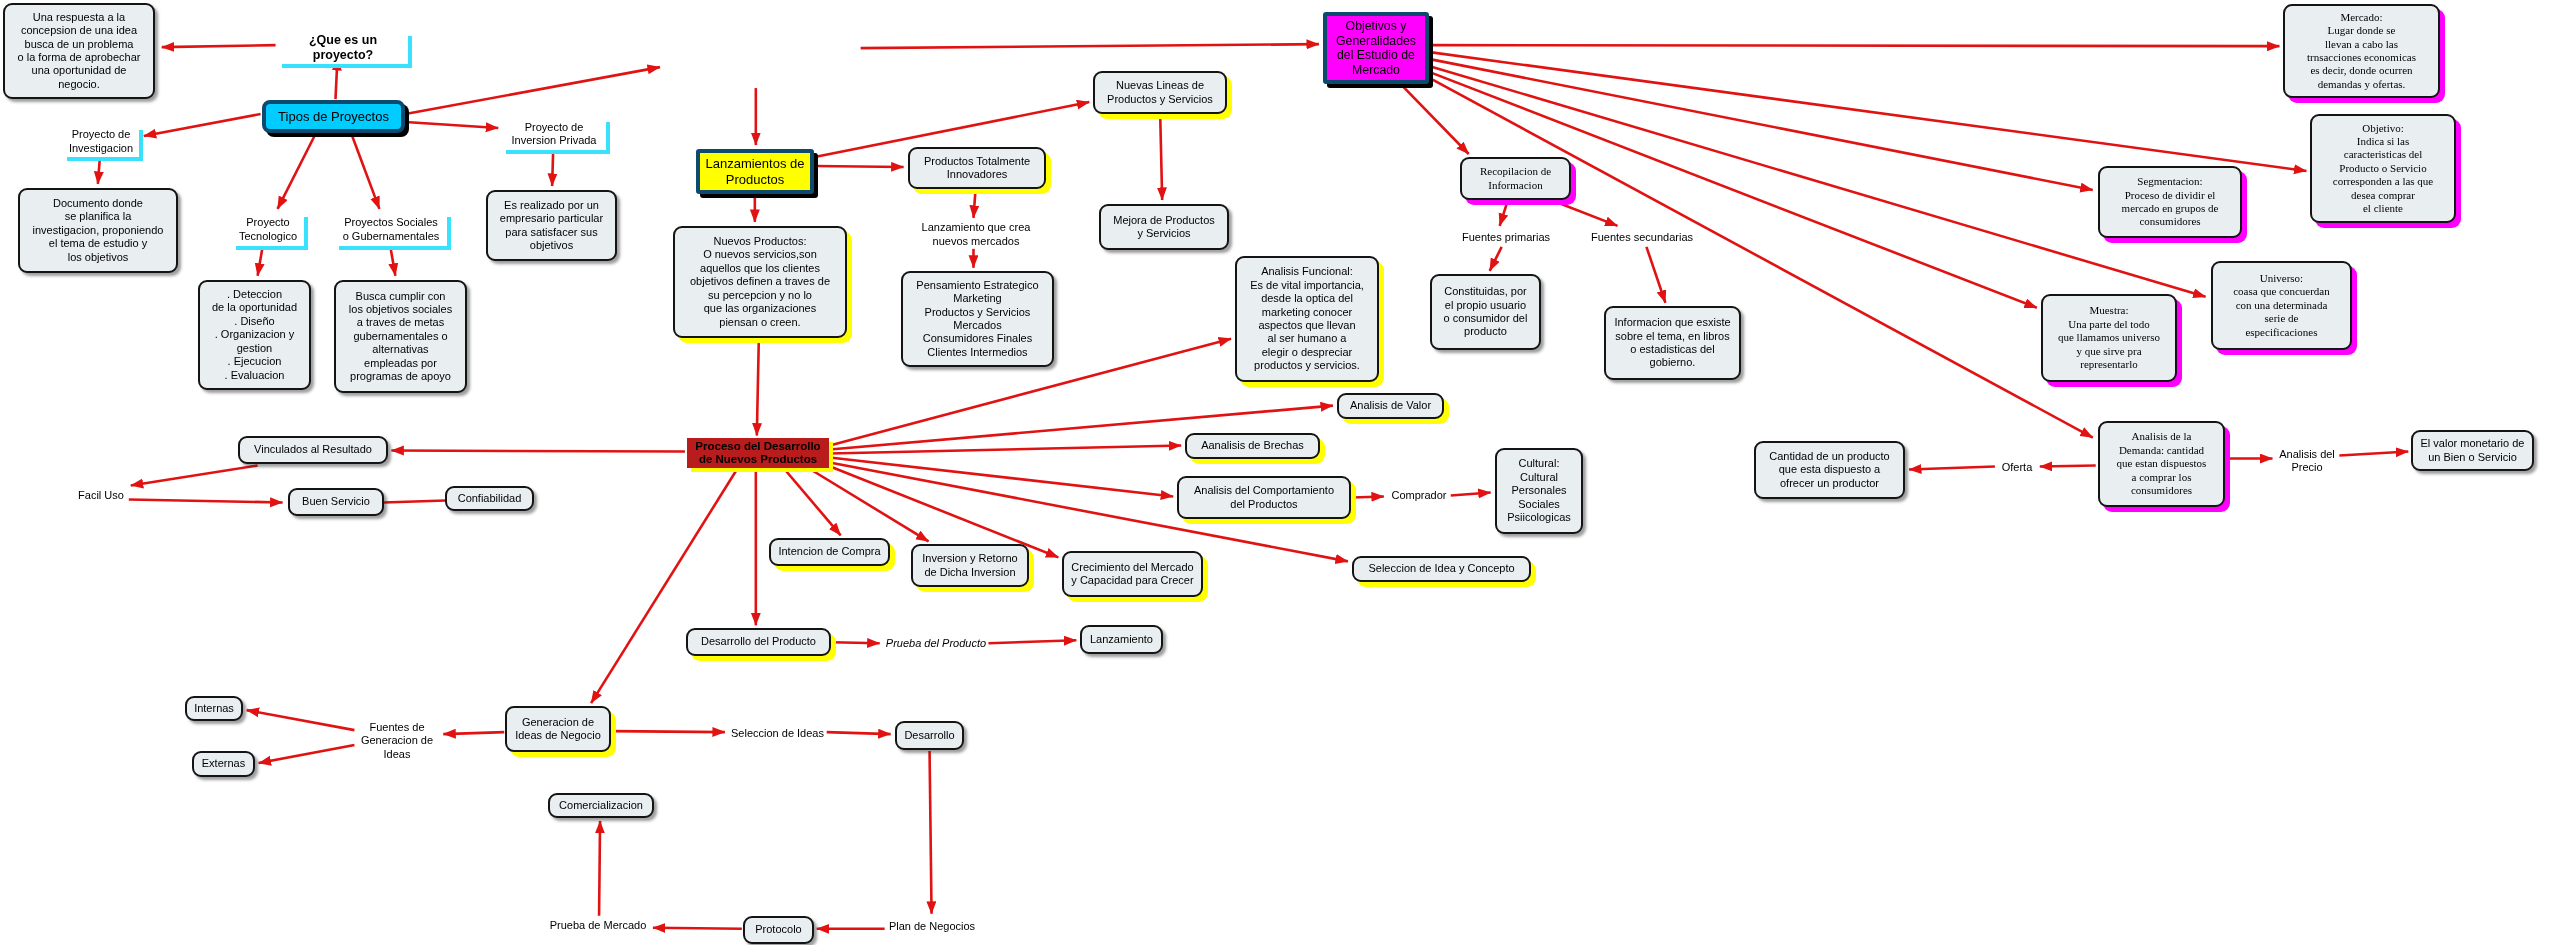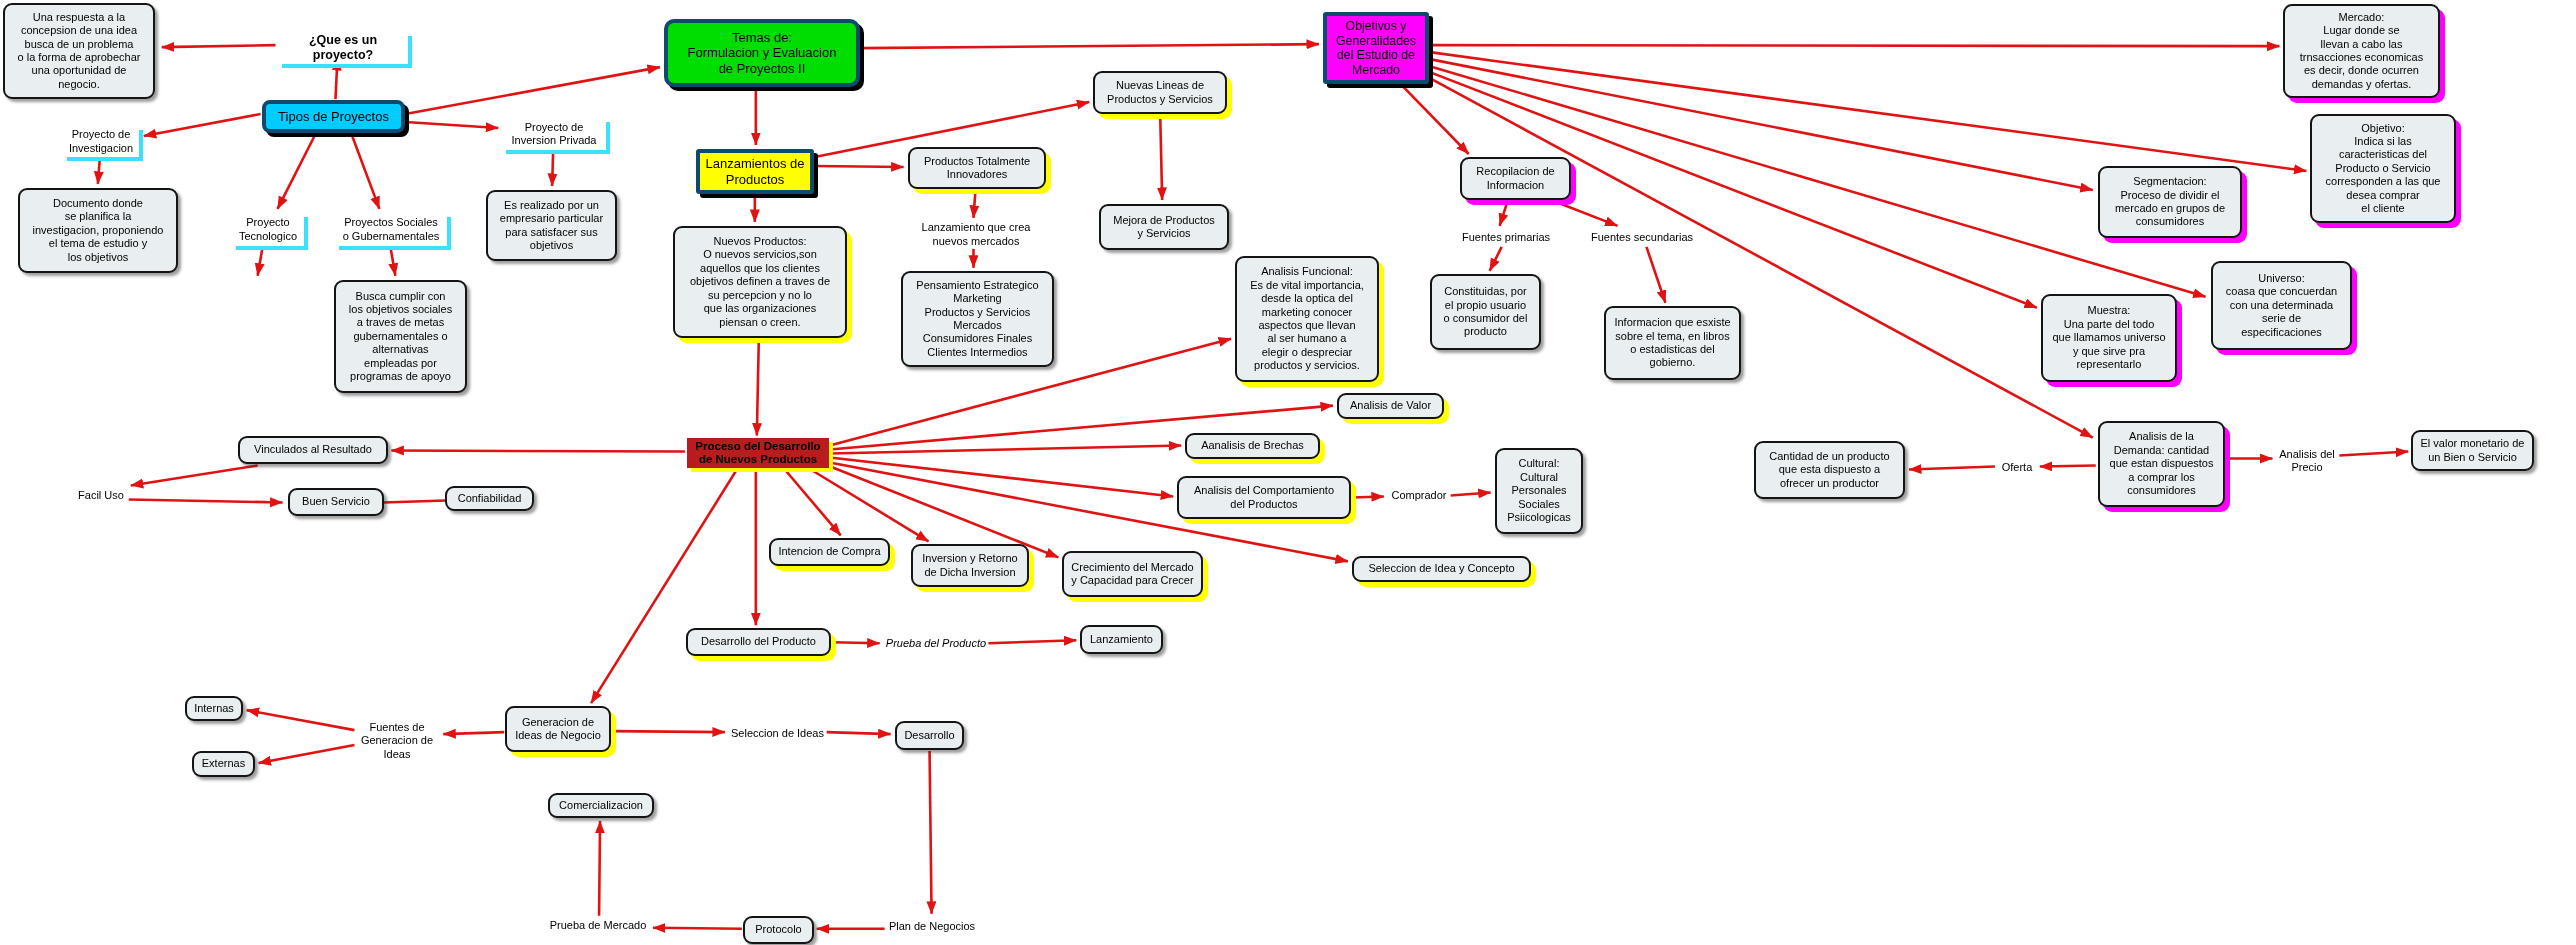--- a/index.html
+++ b/index.html
@@ -19,21 +19,21 @@
     box-sizing:border-box;color:#000;
     font-size:11px;line-height:13.4px;
   }
   .box{
     background:var(--node-fill,#e9eff1);
     border:2px solid #141414;border-radius:9px;
     box-shadow:3px 3px 3px rgba(40,40,40,.45);
     padding:3px 4px;
   }
   .shadow-yellow{box-shadow:5px 5px 0 var(--yellow,#ffff00);}
-  .shadow-magenta{box-shadow:5px 5px 0 var(--magenta,#ff00ff);}
+  .shadow-magenta{box-shadow:5px 5px 0 var(--magenta,#ff00ff);font-family:Liberation Serif, serif;}
   .topic{
     font-weight:normal;border:4px solid #0c4a6e;
     box-shadow:4px 4px 0 #000;padding:3px 5px;
     font-size:13px;line-height:15.5px;
   }
   .topic-cyan{background:var(--cyan,#00ccff);border-radius:8px;}
   .topic-green{background:var(--green,#00dd00);border-radius:10px;}
   .topic-yellow{background:var(--yellow,#ffff00);border-radius:3px;}
   .topic-magenta{background:var(--magenta,#ff00ff);border-radius:3px;font-size:12.3px;line-height:14.5px;}
   .plain-label{background:transparent;}
@@ -132,36 +132,40 @@
 Investigacion</div>
     <div class="node box" style="left: 18px; top: 188px; width: 160px; min-height: 85px;">Documento donde
 se planifica la
 investigacion, proponiendo
 el tema de estudio y
 los objetivos</div>
     <div class="node label-cyan" style="left: 232px; top: 213px; width: 72px; min-height: 33px;">Proyecto
 Tecnologico</div>
     <div class="node label-cyan" style="left: 335px; top: 213px; width: 112px; min-height: 33px;">Proyectos Sociales
 o Gubernamentales</div>
+    <div class="node box" style="left: 198px; top: 280px; width: 113px; min-height: 110px;">. Deteccion
+de la oportunidad
+. Diseño
+. Organizacion y
+gestion
+. Ejecucion
+. Evaluacion</div>
     <div class="node box" style="left: 334px; top: 280px; width: 133px; min-height: 113px;">Busca cumplir con
 los objetivos sociales
 a traves de metas
 gubernamentales o
 alternativas
 empleadas por
 programas de apoyo</div>
     <div class="node label-cyan" style="left: 502px; top: 118px; width: 104px; min-height: 32px;">Proyecto de
 Inversion Privada</div>
     <div class="node box" style="left: 486px; top: 190px; width: 131px; min-height: 71px;">Es realizado por un
 empresario particular
 para satisfacer sus
 objetivos</div>
-    <div class="node topic topic-green" style="left: 664px; top: 19px; width: 196px; min-height: 68px;">Temas de:
-Formulacion y Evaluacion
-de Proyectos II</div>
     <div class="node topic topic-yellow" style="left: 696px; top: 149px; width: 118px; min-height: 35px;">Lanzamientos de
 Productos</div>
     <div class="node box shadow-yellow" style="left: 673px; top: 226px; width: 174px; min-height: 112px;">Nuevos Productos:
 O nuevos servicios,son
 aquellos que los clientes
 objetivos definen a traves de
 su percepcion y no lo
 que las organizaciones
 piensan o creen.</div>
     <div class="node plain-label" style="left: 912px; top: 221px; width: 128px; min-height: 27px;">Lanzamiento que crea

